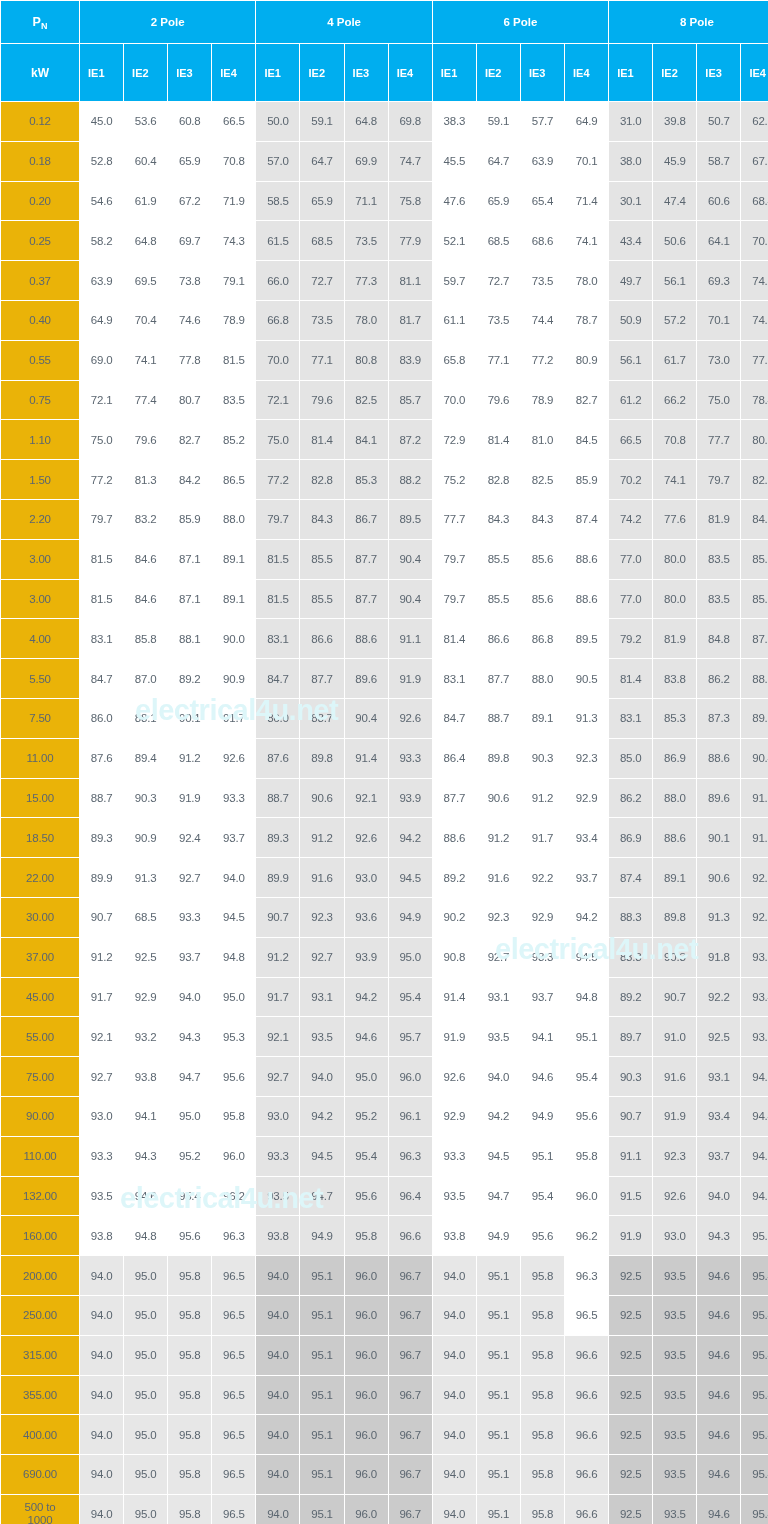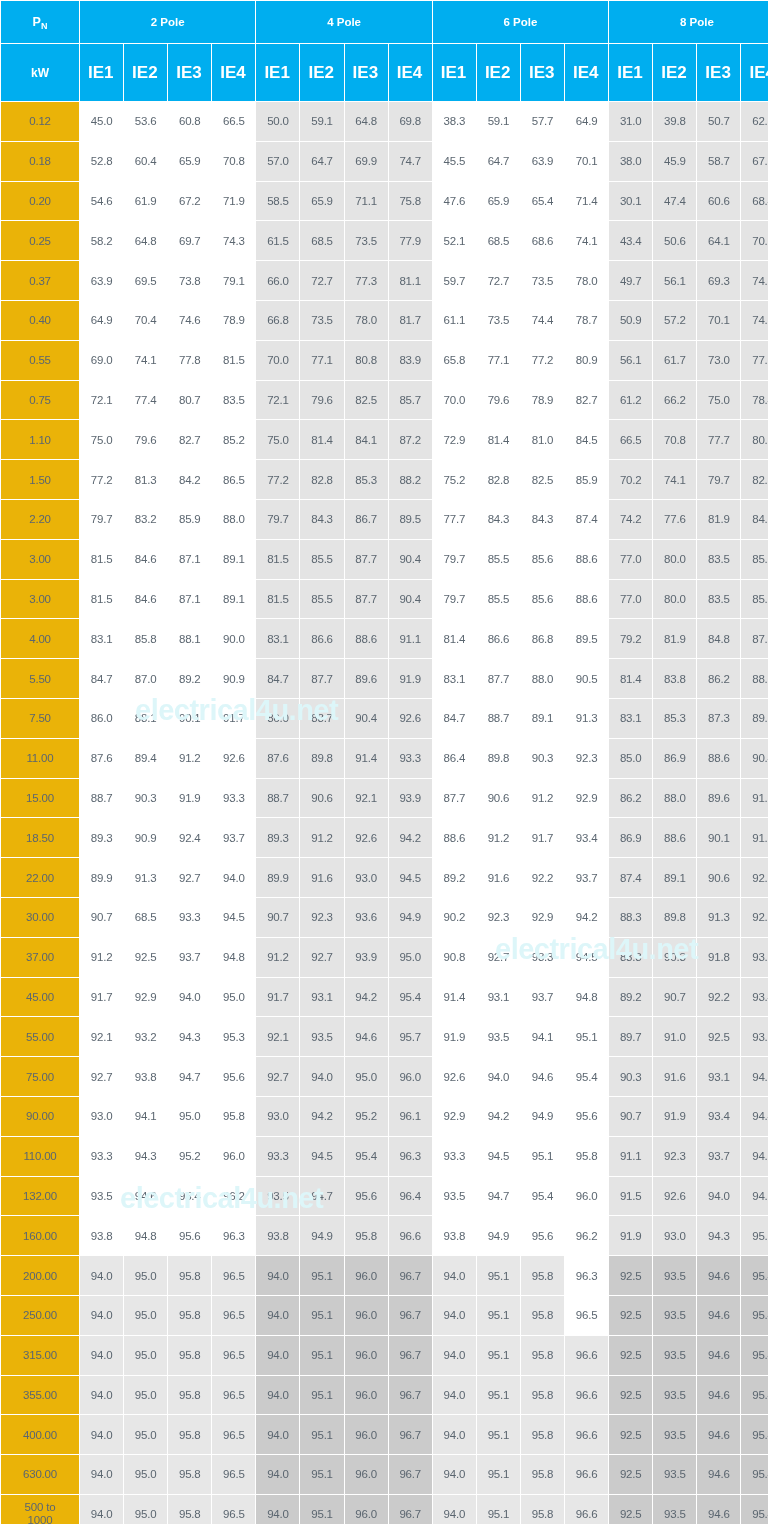--- a/index.html
+++ b/index.html
@@ -48,21 +48,21 @@
     font-size: 12px;
     text-align: center;
     height: 41px;
   }
   th.pole-group {
     font-size: 11.5px;
     text-align: center;
     height: 26px;
   }
   th.ie-head {
-    font-size: 17px;
+    font-size: 11px;
     text-align: left;
     padding-left: 6px;
     height: 41px;
   }
   
   #eff-table tbody td {
     padding: 0;
     border: 0;
     height: 38.8px;
     font-size: 11.5px;
@@ -785,21 +785,21 @@
         <td class="v-grey2">94.0</td>
         <td class="v-grey2">95.1</td>
         <td class="v-grey2">95.8</td>
         <td class="v-grey2">96.6</td>
         <td class="v-dgrey">92.5</td>
         <td class="v-dgrey">93.5</td>
         <td class="v-dgrey">94.6</td>
         <td class="v-dgrey">95.4</td>
       </tr>
       <tr>
-        <td class="pn-cell">630.00</td>
+        <td class="pn-cell">690.00</td>
         <td class="v-grey2">94.0</td>
         <td class="v-grey2">95.0</td>
         <td class="v-grey2">95.8</td>
         <td class="v-grey2">96.5</td>
         <td class="v-dgrey">94.0</td>
         <td class="v-dgrey">95.1</td>
         <td class="v-dgrey">96.0</td>
         <td class="v-dgrey">96.7</td>
         <td class="v-grey2">94.0</td>
         <td class="v-grey2">95.1</td>

